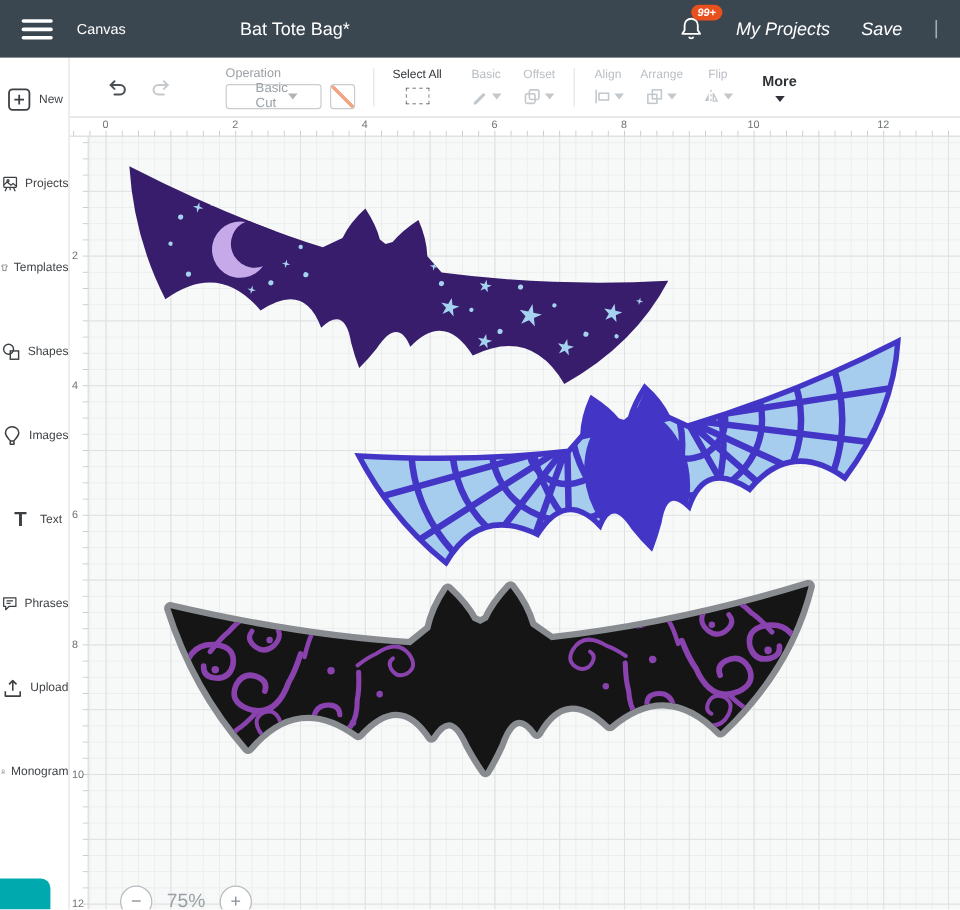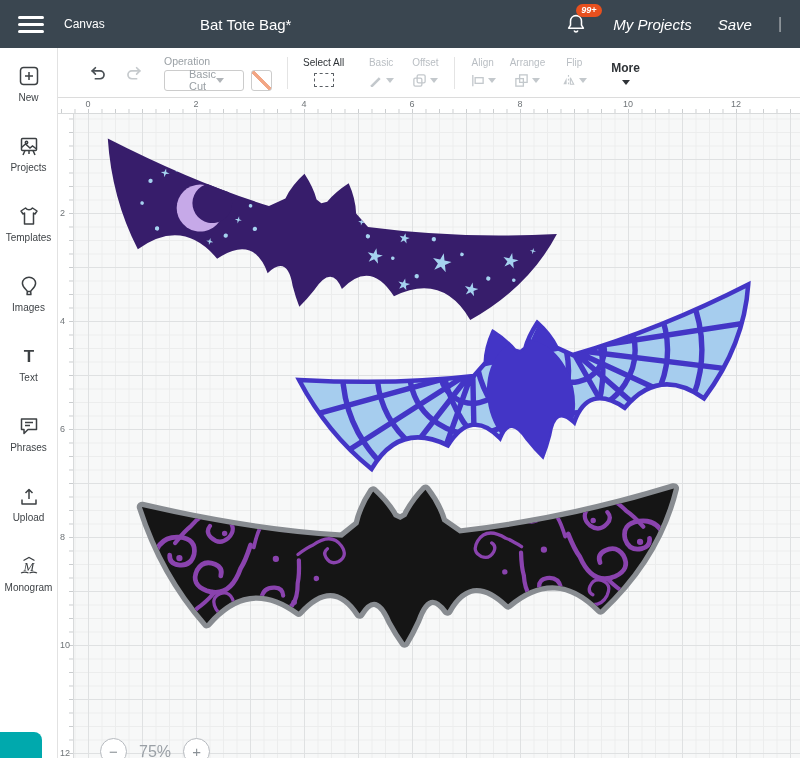--- a/index.html
+++ b/index.html
@@ -15,21 +15,21 @@
   .header-title { position:absolute; left:200px; right:200px; text-align:left; font-size:15px; }
   .header-right { margin-left:auto; margin-right:18px; display:flex; align-items:center; gap:26px; font-size:15px;font-style:italic; }
   .bell-wrap { position:relative; width:22px; height:22px; cursor:pointer; }
   .badge { position:absolute; top:-9px; left:11px; background:#e8501e; color:#fff; border-radius:9px;
            padding:2px 5px; font-size:9px; font-weight:bold; line-height:1; }
   .hdr-divider { color:rgba(255,255,255,.55); font-size:16px; }
 
   
   .sidebar { position:absolute; left:0; top:48px; width:58px; bottom:0; background:#fff;
              border-right:1px solid #e2e2e2; z-index:10; }
-  .side-item { height:70px; display:flex; flex-direction:column; align-items:center; justify-content:center;
+  .side-item { height:70px; display:flex; flex-direction:row; align-items:center; justify-content:center;
                gap:4px; cursor:pointer; }
   .side-item svg { display:block; }
   .side-label { font-size:10px; color:#3f4347; }
   .corner-tab { position:absolute; left:0; bottom:0; width:42px; height:26px; background:#00a9ad;
                 border-radius:0 8px 0 0; }
 
   
   .toolbar { position:absolute; left:58px; top:48px; right:0; height:50px; background:#fff;
              border-bottom:1px solid #dcdcdc; display:flex; align-items:center; z-index:9; }
   .tbtn { cursor:pointer; display:flex; align-items:center; justify-content:center; }
@@ -138,20 +138,27 @@
     </svg>
     <span class="side-label">Projects</span>
   </div>
   <div class="side-item">
     <svg viewBox="0 0 24 24" width="24" height="24" fill="none" stroke="#3c4043" stroke-width="1.5" stroke-linejoin="round">
       <path d="M8.5 4 L4 7 L6 10 L7.5 9 L7.5 20 L16.5 20 L16.5 9 L18 10 L20 7 L15.5 4 C14.5 5.2 13.3 5.8 12 5.8 C10.7 5.8 9.5 5.2 8.5 4 Z"></path>
     </svg>
     <span class="side-label">Templates</span>
   </div>
   <div class="side-item">
+    <svg viewBox="0 0 24 24" width="24" height="24" fill="none" stroke="#3c4043" stroke-width="1.5">
+      <circle cx="9" cy="9.5" r="5.2"></circle>
+        <rect x="10.8" y="11.3" width="8.7" height="8.7"></rect>
+    </svg>
+    <span class="side-label">Shapes</span>
+  </div>
+  <div class="side-item">
     <svg viewBox="0 0 24 24" width="24" height="24" fill="none" stroke="#3c4043" stroke-width="1.5" stroke-linejoin="round">
       <path d="M12 3.2c-3.7 0-6.6 2.7-6.6 6.1 0 4 4 6.3 5 8.1h3.2c1-1.8 5-4.1 5-8.1 0-3.4-2.9-6.1-6.6-6.1z"></path>
       <path d="M10.4 17.4l-.4 3.1M13.6 17.4l.4 3.1M9.5 20.5h5"></path>
     </svg>
     <span class="side-label">Images</span>
   </div>
   <div class="side-item">
     <svg viewBox="0 0 24 24" width="24" height="24">
       <text x="12" y="17.5" font-size="17" font-weight="bold" text-anchor="middle" fill="#3c4043" font-family="Liberation Sans, sans-serif">T</text>
     </svg>
@@ -189,21 +196,21 @@
         <path d="M7 4.5l-3 3 3 3"></path>
     </svg>
   </div>
   <div class="tbtn" style="margin-left:18px">
     <svg viewBox="0 0 18 18" width="19" height="19" fill="none" stroke="#c6cacd" stroke-width="1.6" stroke-linecap="round" stroke-linejoin="round">
       <path d="M14 7.5H6.5a3.7 3.7 0 0 0 0 7.4H11"></path>
         <path d="M11 4.5l3 3-3 3"></path>
     </svg>
   </div>
 
-  <div class="op-group" style="margin-left:20px">
+  <div class="op-group" style="margin-left:44px">
     <span class="op-label">Operation</span>
     <div class="op-row">
       <div class="op-select">
         <span>Basic Cut</span>
         <span class="caret"></span>
       </div>
       <div class="swatch"></div>
     </div>
   </div>
 

